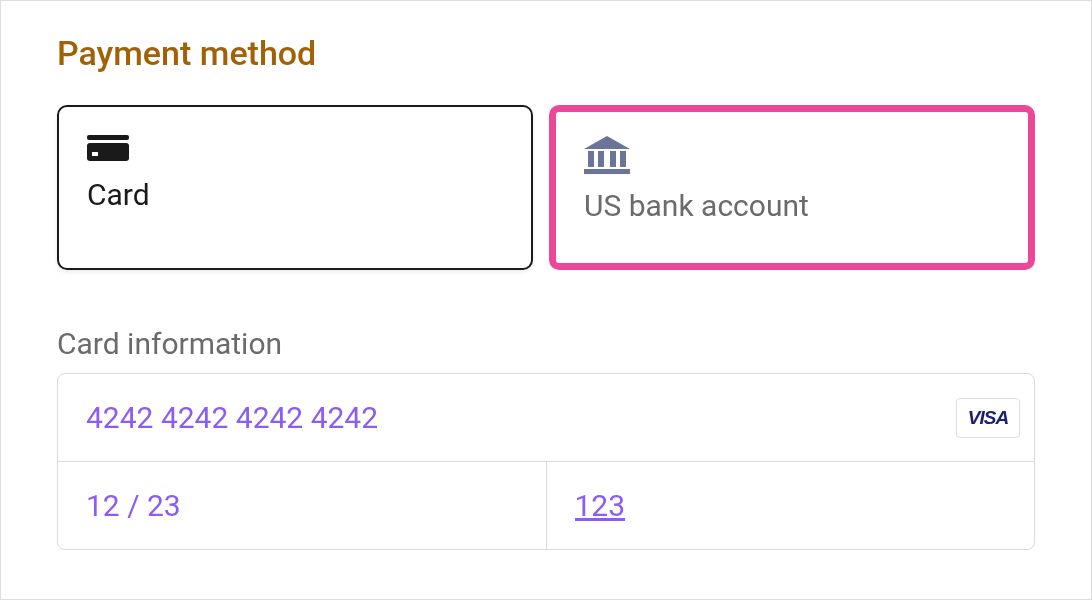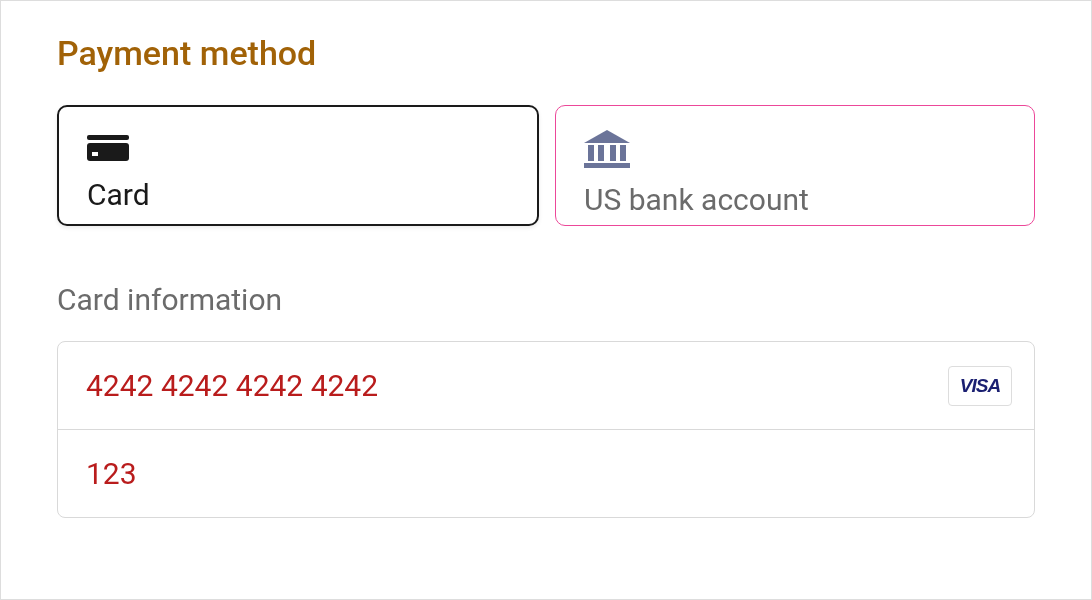--- a/index.html
+++ b/index.html
@@ -22,80 +22,80 @@
       margin-bottom: 32px;
     }
     .payment-methods {
       display: flex;
       gap: 16px;
       margin-bottom: 56px;
     }
     .method-option {
       flex: 1;
       border-radius: 10px;
-      padding: 24px 28px 8px 28px;
+      padding: 24px 28px 40px 28px;
       cursor: pointer;
       display: flex;
       flex-direction: column;
       gap: 14px;
     }
     .method-option.selected {
       border: 2px solid #1a1a1a;
       box-shadow: 0 2px 4px rgba(0,0,0,0.08);
     }
     .method-option.unselected {
-      border: 1px solid #ec4899;
+      border: 7px solid #ec4899;
     }
     .method-icon {
       display: flex;
       align-items: center;
     }
     .method-label {
       font-size: 30px;
       font-weight: 400;
       color: #1a1a1a;
     }
     .method-option.unselected .method-label {
       color: #6b6b6b;
     }
     .field-label {
       font-size: 30px;
       font-weight: 400;
       color: #6b6b6b;
-      margin-bottom: 24px;
+      margin-bottom: 12px;
     }
     .card-fields {
       border: 1px solid #d9d9d9;
       border-radius: 8px;
       overflow: hidden;
     }
     .field-row {
       display: flex;
       position: relative;
     }
     .field-row + .field-row {
       border-top: 1px solid #d9d9d9;
     }
     .field-cell {
       flex: 1;
       padding: 26px 28px;
       font-size: 30px;
-      color: #b91c1c;
+      color: #8b5cf6;
       border: none;
       outline: none;
       font-family: inherit;
       background: transparent;
     }
     .field-cell + .field-cell {
       border-left: 1px solid #d9d9d9;
       text-decoration: underline;
     }
     .card-brand {
       position: absolute;
-      right: 22px;
+      right: 14px;
       top: 50%;
       transform: translateY(-50%);
       width: 64px;
       height: 40px;
       border: 1px solid #ddd;
       border-radius: 4px;
       background: #fff;
       display: flex;
       align-items: center;
       justify-content: center;
@@ -143,15 +143,16 @@
 <div class="field-label">Card information</div>
 
 <div class="card-fields">
   <div class="field-row">
     <input class="field-cell" type="text" value="4242 4242 4242 4242" style="">
     <div class="card-brand">
       <span class="visa-text">VISA</span>
     </div>
   </div>
   <div class="field-row">
+    <input class="field-cell" type="text" value="12 / 23" style="">
     <input class="field-cell" type="text" value="123" style="">
   </div>
 </div>
 
 </body></html>

